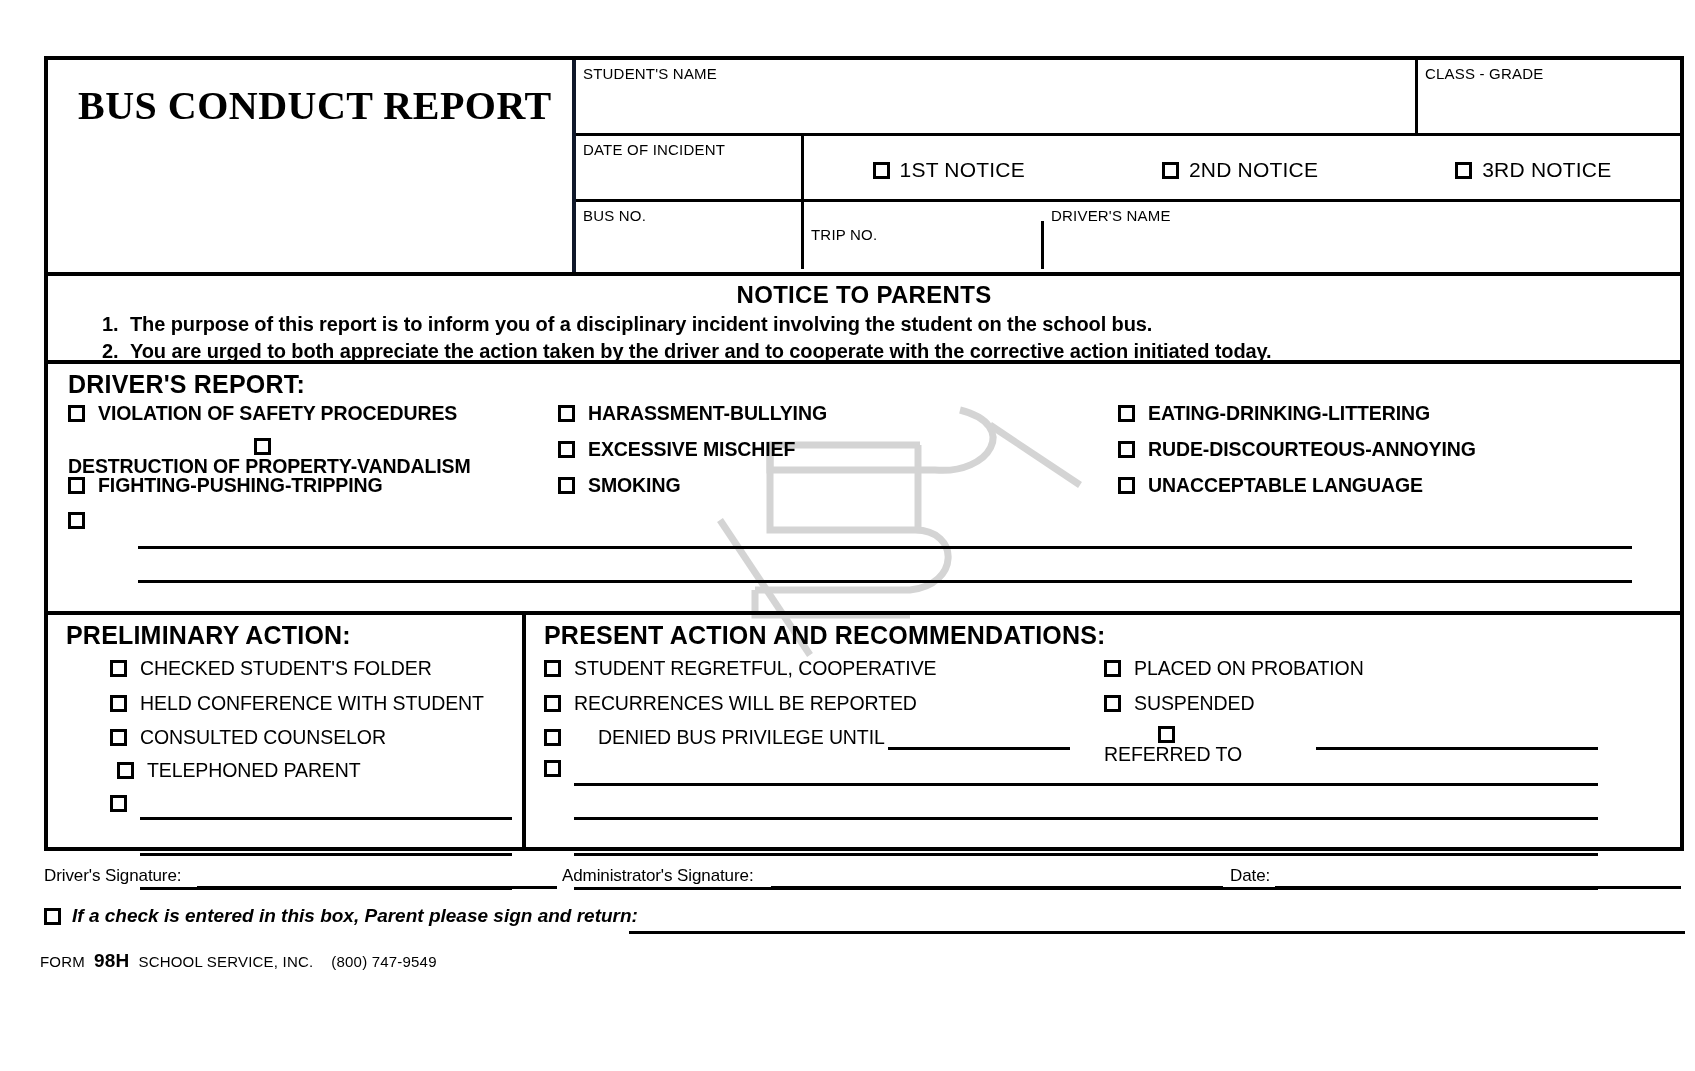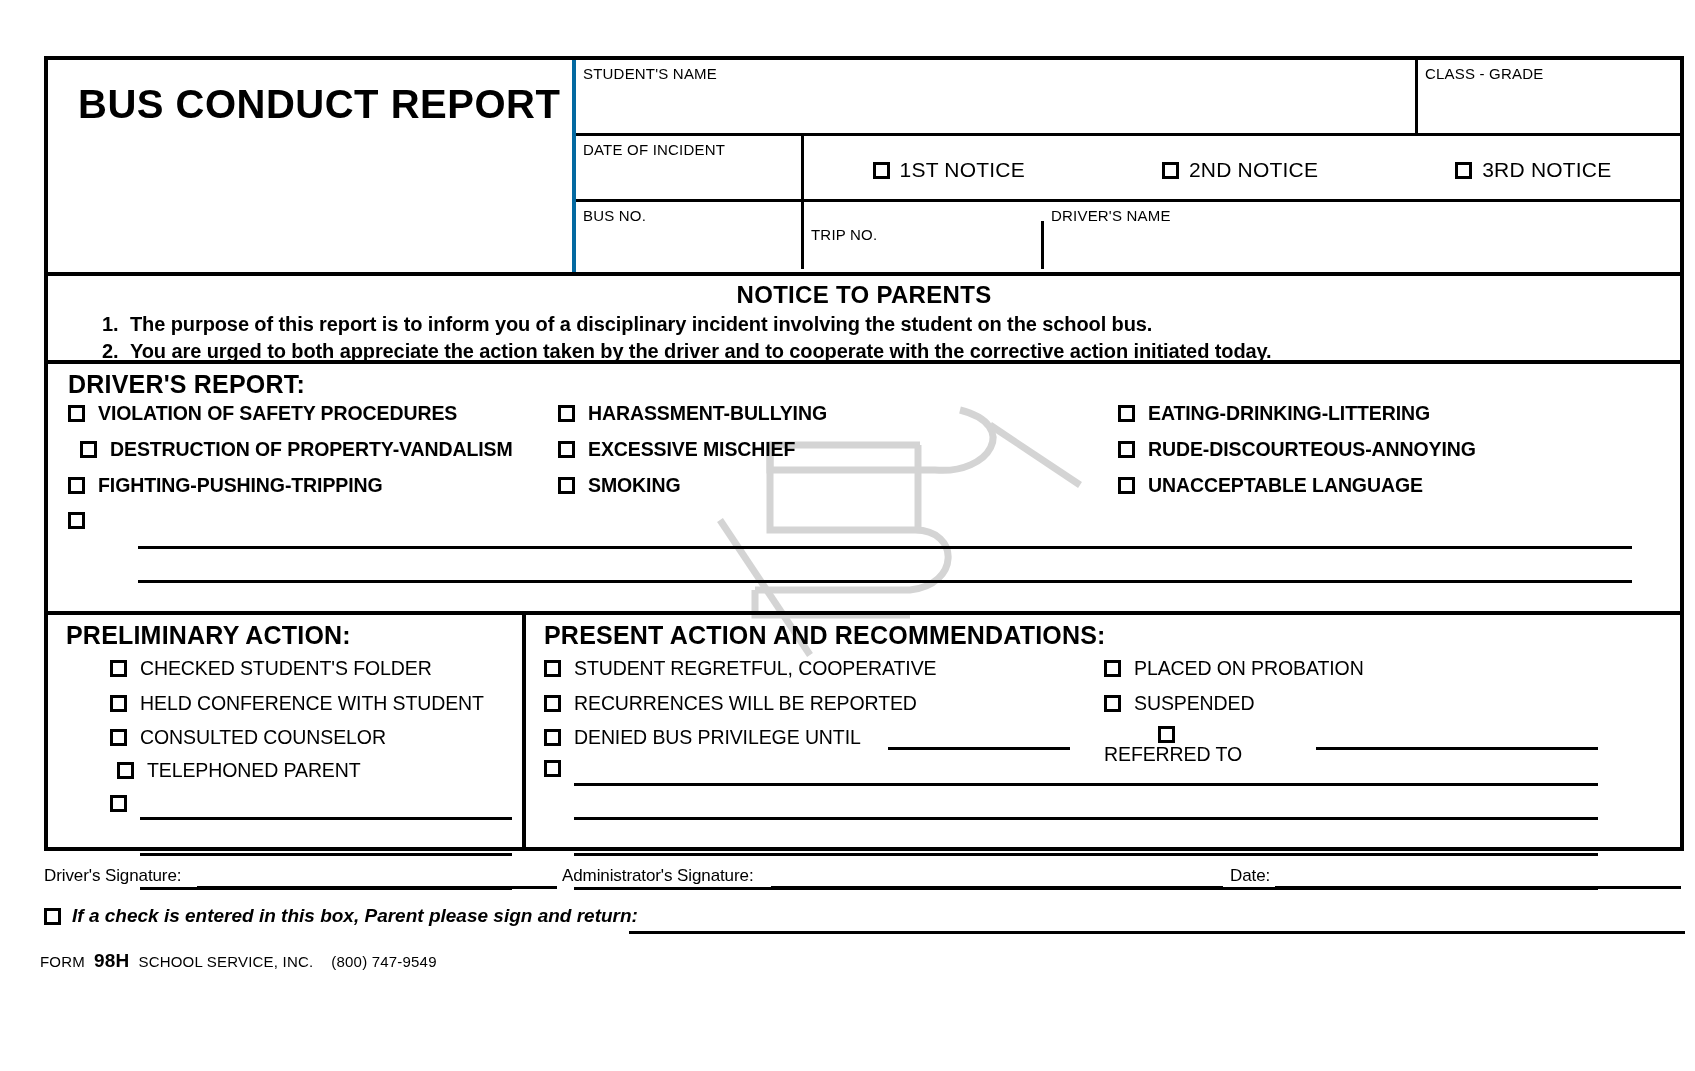--- a/index.html
+++ b/index.html
@@ -37,22 +37,23 @@
 
   
   #header-block {
     position: absolute;
     left: 0; top: 0;
     width: 1632px; height: 212px;
     display: flex;
   }
   #title-cell {
     width: 528px;
-    border-right: 4px solid #0369a1;
-    position: relative;
+    border-right: 4px solid #0f172a;
+    position: relative;
+    font-family: Liberation Serif, serif;
   }
   #form-title {
     position: absolute;
     left: 30px; top: 22px;
     font-size: 40px;
     font-weight: bold;
     letter-spacing: 0.5px;
     white-space: nowrap;
   }
   #header-right {
@@ -312,21 +313,21 @@
 
     <div id="driver-block">
       <div id="driver-heading">DRIVER'S REPORT:</div>
 
       <div class="dr-cols">
 
         <label class="dr-opt" style="left:0px; top:0px;">
           <span class="cbx"></span>
           <span>VIOLATION OF SAFETY PROCEDURES</span>
         </label>
-        <label class="dr-opt" style="left:12px; top:36px;">
+        <label class="dr-opt" style="left:0px; top:36px;flex-direction:column;">
           <span class="cbx"></span>
           <span>DESTRUCTION OF PROPERTY-VANDALISM</span>
         </label>
         <label class="dr-opt" style="left:0px; top:72px;">
           <span class="cbx"></span>
           <span>FIGHTING-PUSHING-TRIPPING</span>
         </label>
 
         <label class="dr-opt" style="left:490px; top:0px;">
           <span class="cbx"></span>
@@ -395,21 +396,21 @@
         <div class="panel-heading">PRESENT ACTION AND RECOMMENDATIONS:</div>
 
         <label class="pa-opt" style="left:18px; top:42px;">
           <span class="cbx"></span>
           <span>STUDENT REGRETFUL, COOPERATIVE</span>
         </label>
         <label class="pa-opt" style="left:18px; top:77px;">
           <span class="cbx"></span>
           <span>RECURRENCES WILL BE REPORTED</span>
         </label>
-        <label class="pa-opt" style="left:18px; top:111px;">
+        <label class="pa-opt" style="left:18px; top:111px;gap:24px;">
           <span class="cbx"></span>
           <span>DENIED BUS PRIVILEGE UNTIL</span>
         </label>
         <div class="wline" style="left:362px; top:132px; width:182px;"></div>
 
         <label class="pa-opt" style="left:578px; top:42px;">
           <span class="cbx"></span>
           <span>PLACED ON PROBATION</span>
         </label>
         <label class="pa-opt" style="left:578px; top:77px;">

